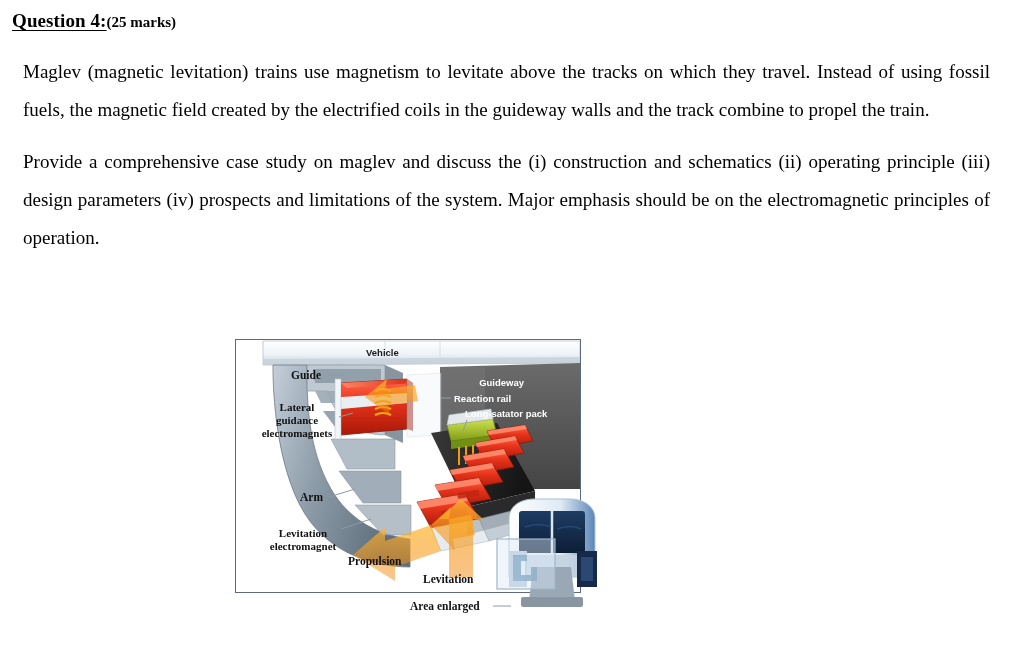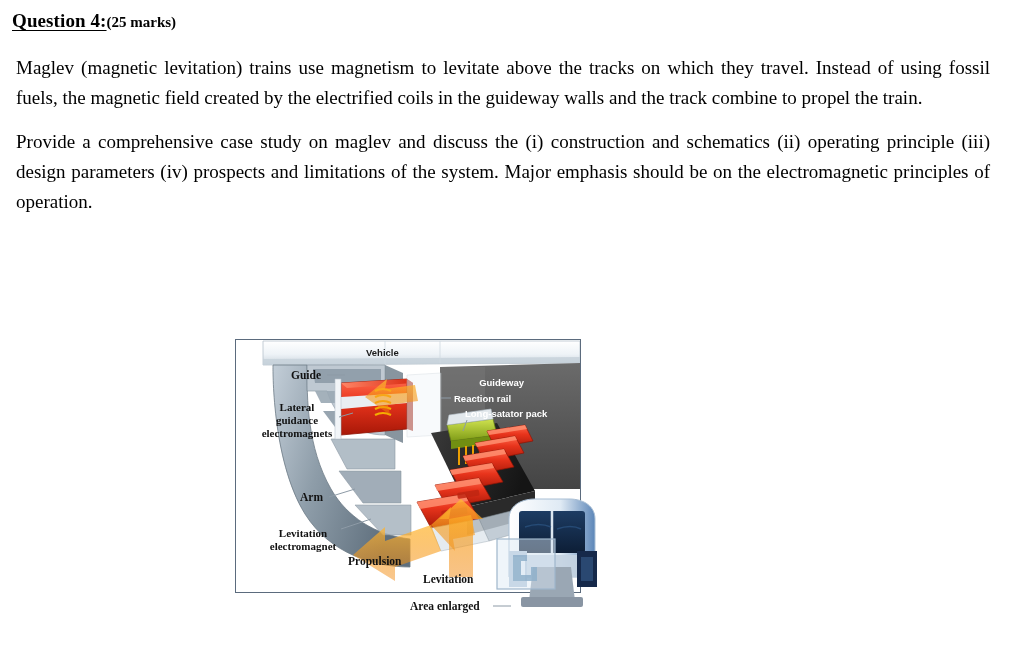--- a/index.html
+++ b/index.html
@@ -40,24 +40,24 @@
 
   
   .q-body {
     position: absolute;
     left: 12px;
     top: 53px;
     width: 978px;
   }
   .para {
     font-size: 19px;
-    line-height: 30px;
+    line-height: 38px;
     text-align: justify;
     text-justify: inter-word;
-    margin: 0 0 14px 4px;
+    margin: 0 0 14px 11px;
   }
   .para:last-child { margin-bottom: 0; }
 
   
   .figure-wrap {
     position: absolute;
     left: 235px;
     top: 339px;
     width: 372px;
     height: 300px;

